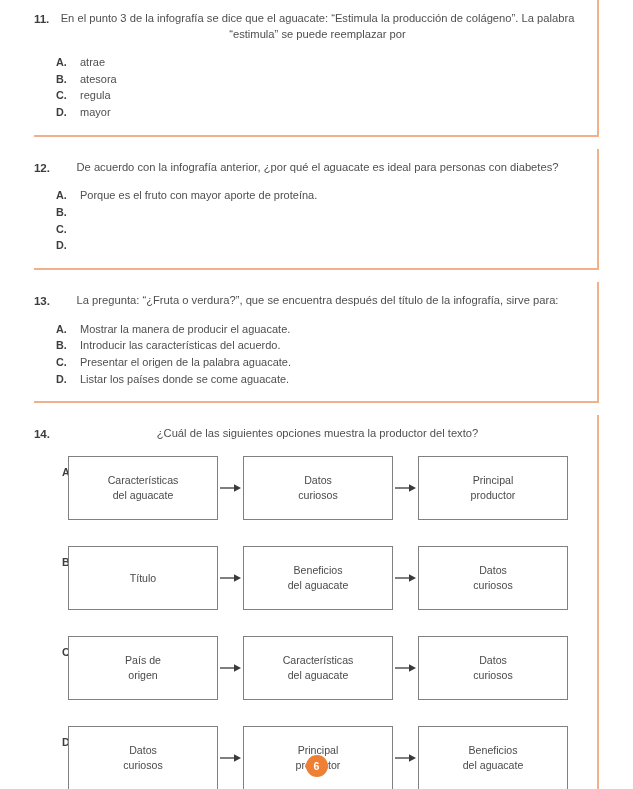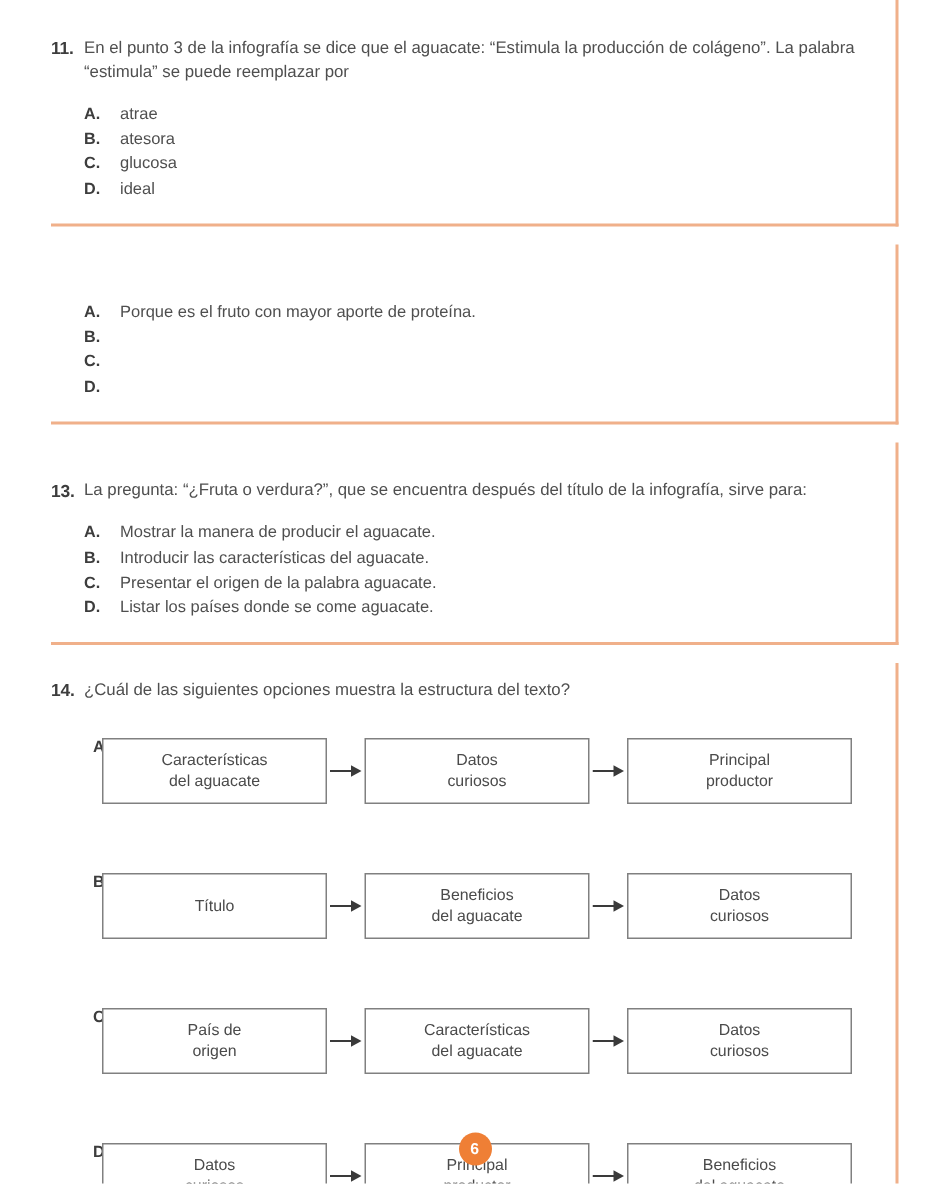--- a/index.html
+++ b/index.html
@@ -29,41 +29,42 @@
     position: relative;
     box-sizing: border-box;
     margin: 0 0 0 34px;
     padding: 0 0 0 0;
     border-right: 2px solid #f0b08a;
     border-bottom: 2px solid #f0b08a;
     width: 565px;
   }
 
   .q-inner {
-    padding: 25px 14px 13px 0;
+    padding: 11px 14px 13px 0;
   }
 
   .q-stem {
     display: flex;
     align-items: flex-start;
     font-size: 11.2px;
     line-height: 15.5px;
     color: #4f4f4f;
   }
   .q-num {
     font-weight: bold;
     color: #3d3d3d;
     flex: 0 0 auto;
     width: 22px;
     font-size: 11.6px;
     letter-spacing: -0.1px;
   }
   .q-text {
     flex: 1 1 auto;
     padding-right: 4px;
+    text-align: center;
   }
 
   .options {
     margin: 13px 0 0 0;
     padding: 0;
     list-style: none;
   }
   .options li {
     display: flex;
     align-items: baseline;
@@ -111,21 +112,21 @@
 
   .flow {
     flex: 1 1 auto;
     display: flex;
     align-items: center;
     height: 56px;
   }
 
   .flow-box {
     width: 150px;
-    height: 44px;
+    height: 64px;
     box-sizing: border-box;
     border: 1.5px solid #808080;
     background: #ffffff;
     display: flex;
     flex-direction: column;
     align-items: center;
     justify-content: center;
     font-size: 10.6px;
     line-height: 14.5px;
     color: #4a4a4a;
@@ -176,32 +177,36 @@
         <li>
           <span class="opt-letter">A.</span>
           <span class="opt-text">atrae</span>
         </li>
         <li>
           <span class="opt-letter">B.</span>
           <span class="opt-text">atesora</span>
         </li>
         <li>
           <span class="opt-letter">C.</span>
-          <span class="opt-text">glucosa</span>
+          <span class="opt-text">regula</span>
         </li>
         <li>
           <span class="opt-letter">D.</span>
-          <span class="opt-text">ideal</span>
+          <span class="opt-text">mayor</span>
         </li>
       </ul>
     </div>
   </div>
 
   <div class="question-block" style="margin-top:12px;">
     <div class="q-inner">
+      <div class="q-stem">
+        <span class="q-num">12.</span>
+        <span class="q-text">De acuerdo con la infografía anterior, ¿por qué el aguacate es ideal para personas con diabetes?</span>
+      </div>
       <ul class="options">
         <li>
           <span class="opt-letter">A.</span>
           <span class="opt-text">Porque es el fruto con mayor aporte de proteína.</span>
         </li>
         <li>
           <span class="opt-letter">B.</span>
         </li>
         <li>
           <span class="opt-letter">C.</span>
@@ -219,39 +224,39 @@
         <span class="q-num">13.</span>
         <span class="q-text">La pregunta: “¿Fruta o verdura?”, que se encuentra después del título de la infografía, sirve para:</span>
       </div>
       <ul class="options">
         <li>
           <span class="opt-letter">A.</span>
           <span class="opt-text">Mostrar la manera de producir el aguacate.</span>
         </li>
         <li>
           <span class="opt-letter">B.</span>
-          <span class="opt-text">Introducir las características del aguacate.</span>
+          <span class="opt-text">Introducir las características del acuerdo.</span>
         </li>
         <li>
           <span class="opt-letter">C.</span>
           <span class="opt-text">Presentar el origen de la palabra aguacate.</span>
         </li>
         <li>
           <span class="opt-letter">D.</span>
           <span class="opt-text">Listar los países donde se come aguacate.</span>
         </li>
       </ul>
     </div>
   </div>
 
   <div class="question-block" style="margin-top:12px;">
     <div class="q14-inner">
       <div class="q-stem">
         <span class="q-num">14.</span>
-        <span class="q-text">¿Cuál de las siguientes opciones muestra la estructura del texto?</span>
+        <span class="q-text">¿Cuál de las siguientes opciones muestra la productor del texto?</span>
       </div>
 
       <div class="diagram-row first">
         <span class="row-letter">A.</span>
         <div class="flow">
           <div class="flow-box">
             <span>Características</span>
             <span>del aguacate</span>
           </div>
           <span class="arrow">

